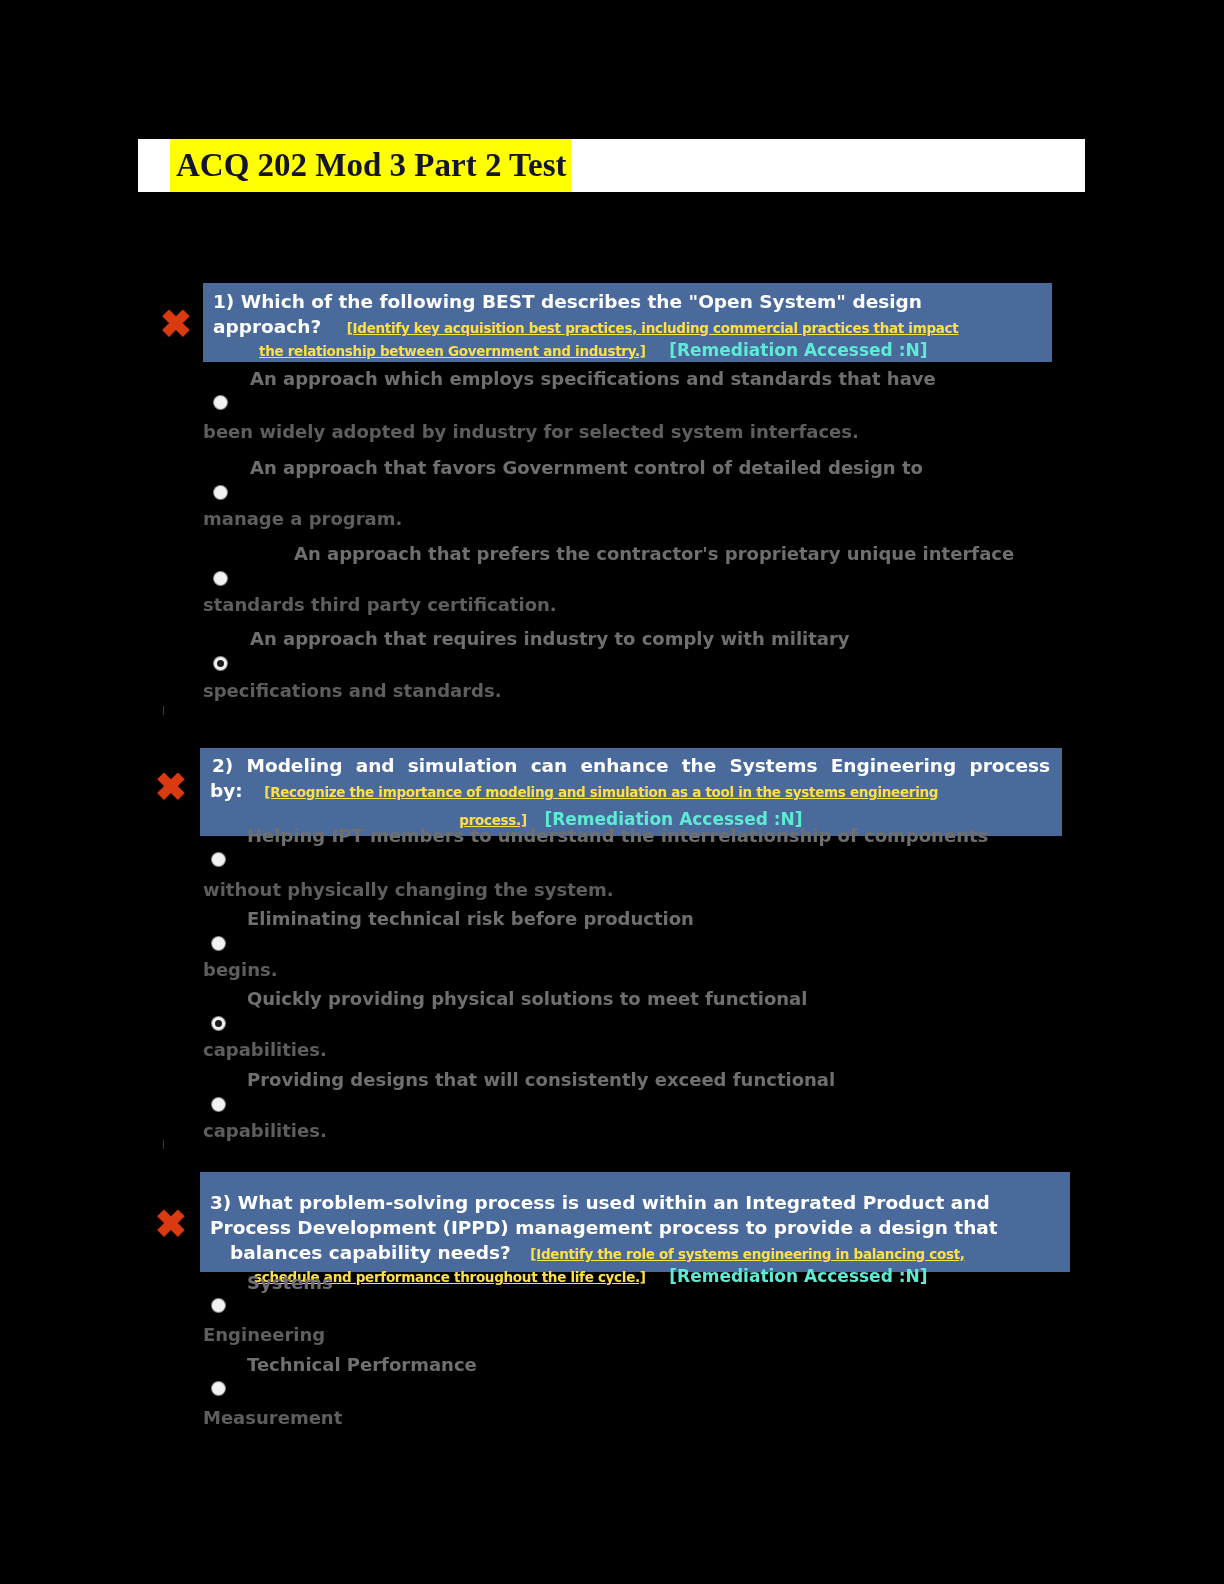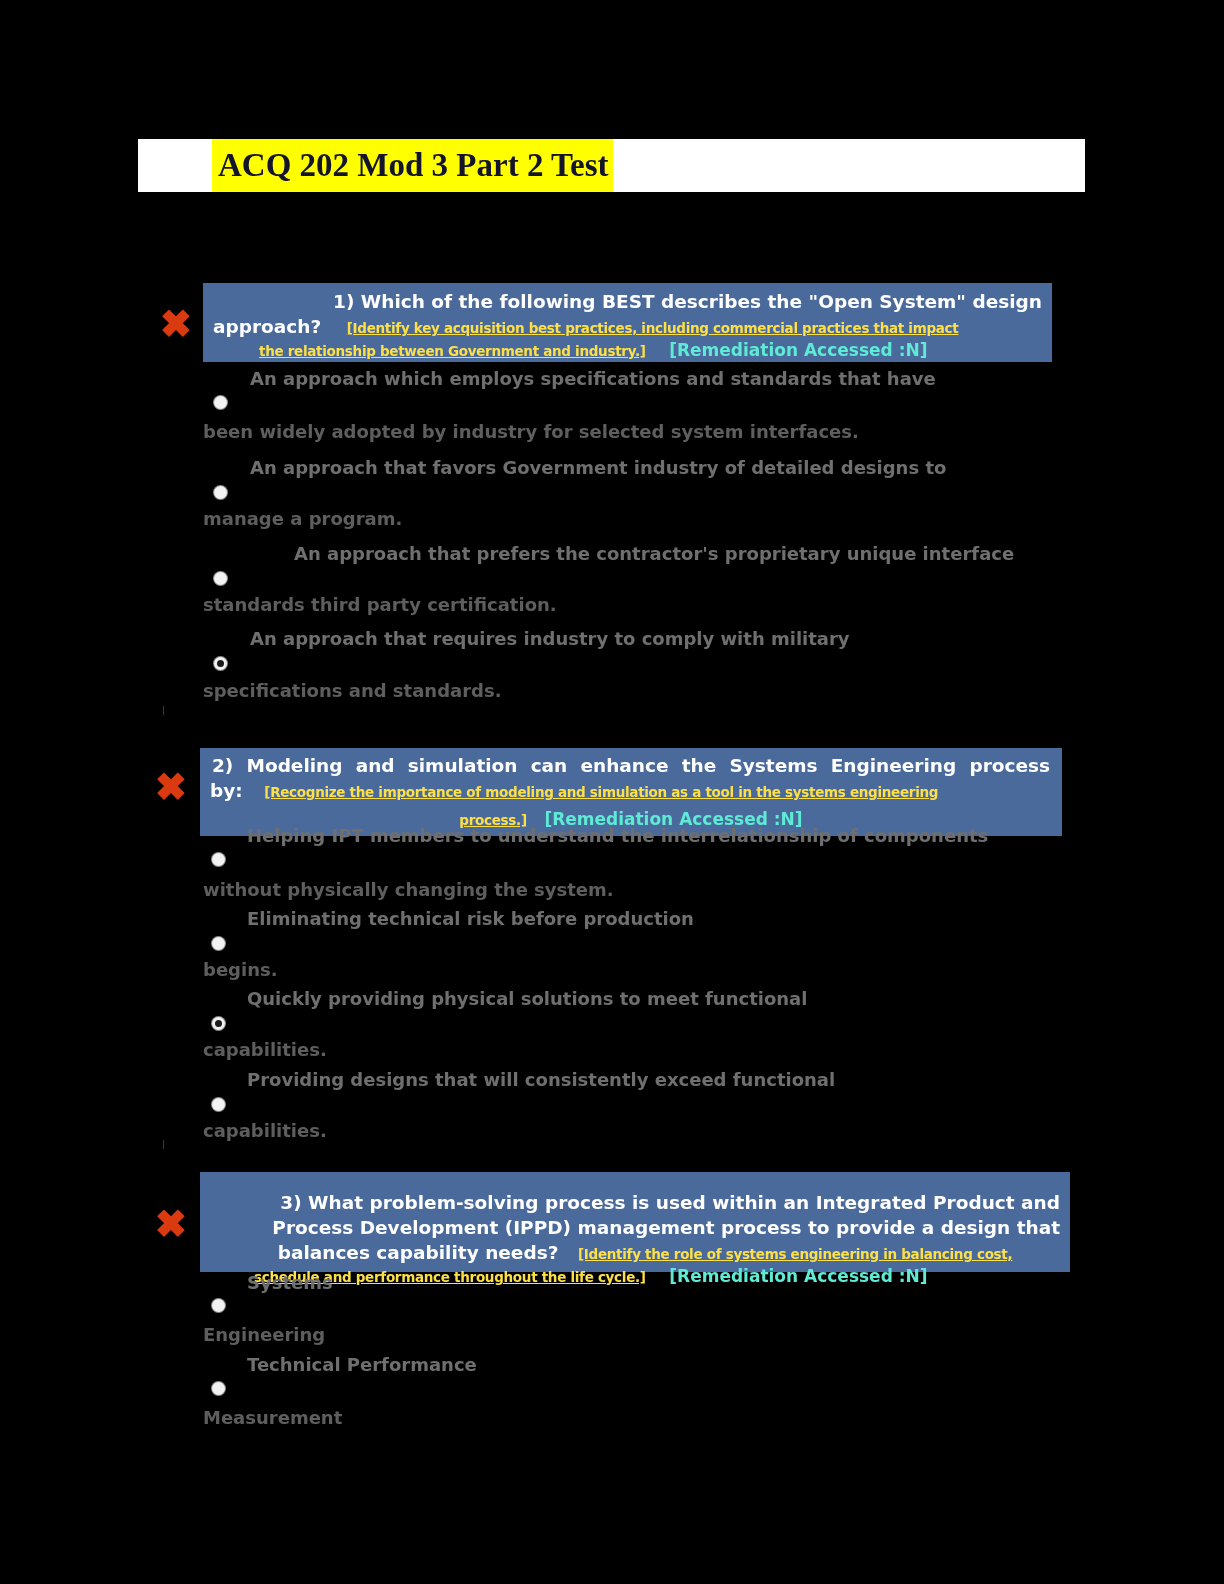--- a/index.html
+++ b/index.html
@@ -21,21 +21,21 @@
     position: absolute;
     left: 138px;
     top: 139px;
     width: 947px;
     height: 53px;
     background: #ffffff;
     display: flex;
     align-items: center;
   }
   .title-highlight {
-    margin-left: 74px;
+    margin-left: 32px;
     background: #ffff00;
     color: #14142b;
     font-family: "Liberation Serif", serif;
     font-weight: bold;
     font-size: 33px;
     line-height: 53px;
     height: 53px;
     padding: 0 4px 0 6px;
     letter-spacing: 0px;
     white-space: nowrap;
@@ -64,21 +64,21 @@
     background: #4a6a9b;
     color: #ffffff;
     font-family: "DejaVu Sans", sans-serif;
     font-weight: bold;
     box-sizing: border-box;
     padding: 6px 10px 6px 10px;
   }
   .banner .qline {
     font-size: 18.5px;
     line-height: 25px;
-    text-align: right;
+    text-align: left;
   }
   .banner .qline.justified {
     text-align: justify;
     text-align-last: justify;
   }
   .banner .qtext {
     font-size: 18.5px;
     line-height: 25px;
   }
   .banner .remed-link {
@@ -163,21 +163,21 @@
   </div>
 
   <div class="option">
     <span class="radio" style="left:214px; top:396px;"></span>
     <span class="opt-line" style="left:250px; top:368px;">An approach which employs specifications and standards that have</span>
     <span class="opt-line cont" style="left:203px; top:421px;">been widely adopted by industry for selected system interfaces.</span>
   </div>
 
   <div class="option">
     <span class="radio" style="left:214px; top:486px;"></span>
-    <span class="opt-line" style="left:250px; top:457px;">An approach that favors Government industry of detailed designs to</span>
+    <span class="opt-line" style="left:250px; top:457px;">An approach that favors Government control of detailed design to</span>
     <span class="opt-line cont" style="left:203px; top:508px;">manage a program.</span>
   </div>
 
   <div class="option">
     <span class="radio" style="left:214px; top:572px;"></span>
     <span class="opt-line" style="left:250px; top:543px;margin-left:44px;">An approach that prefers the contractor's proprietary unique interface</span>
     <span class="opt-line cont" style="left:203px; top:594px;">standards third party certification.</span>
   </div>
 
   <div class="option">
@@ -232,21 +232,21 @@
   <span class="tick" style="left:163px; top:1140px;"></span>
 </div>
 
 <div class="question-block">
 
   <span class="xmark" style="left:155px; top:1205px;">✖</span>
 
   <div class="banner" style="left:200px; top:1172px; width:870px; height:100px; padding-top:18px;">
     <div class="qline">3) What problem-solving process is used within an Integrated Product and</div>
     <div class="qline">Process Development (IPPD) management process to provide a design that</div>
-    <div style="text-align:center; margin-top:0px; padding-left:20px;">
+    <div style="text-align:left; margin-top:0px; padding-left:20px;">
       <span class="qtext">balances   capability   needs?</span>
       <span style="display:inline-block;width:14px;"></span><span class="remed-link">[Identify the role of systems engineering in balancing cost,</span>
     </div>
     <div style="text-align:left; margin-top:1px; padding-left:44px;">
       <span class="remed-link">schedule and performance throughout the life cycle.]</span>
       <span style="display:inline-block;width:18px;"></span><span class="remed-accessed">[Remediation  Accessed  :N]</span>
     </div>
   </div>
 
   <div class="option">

